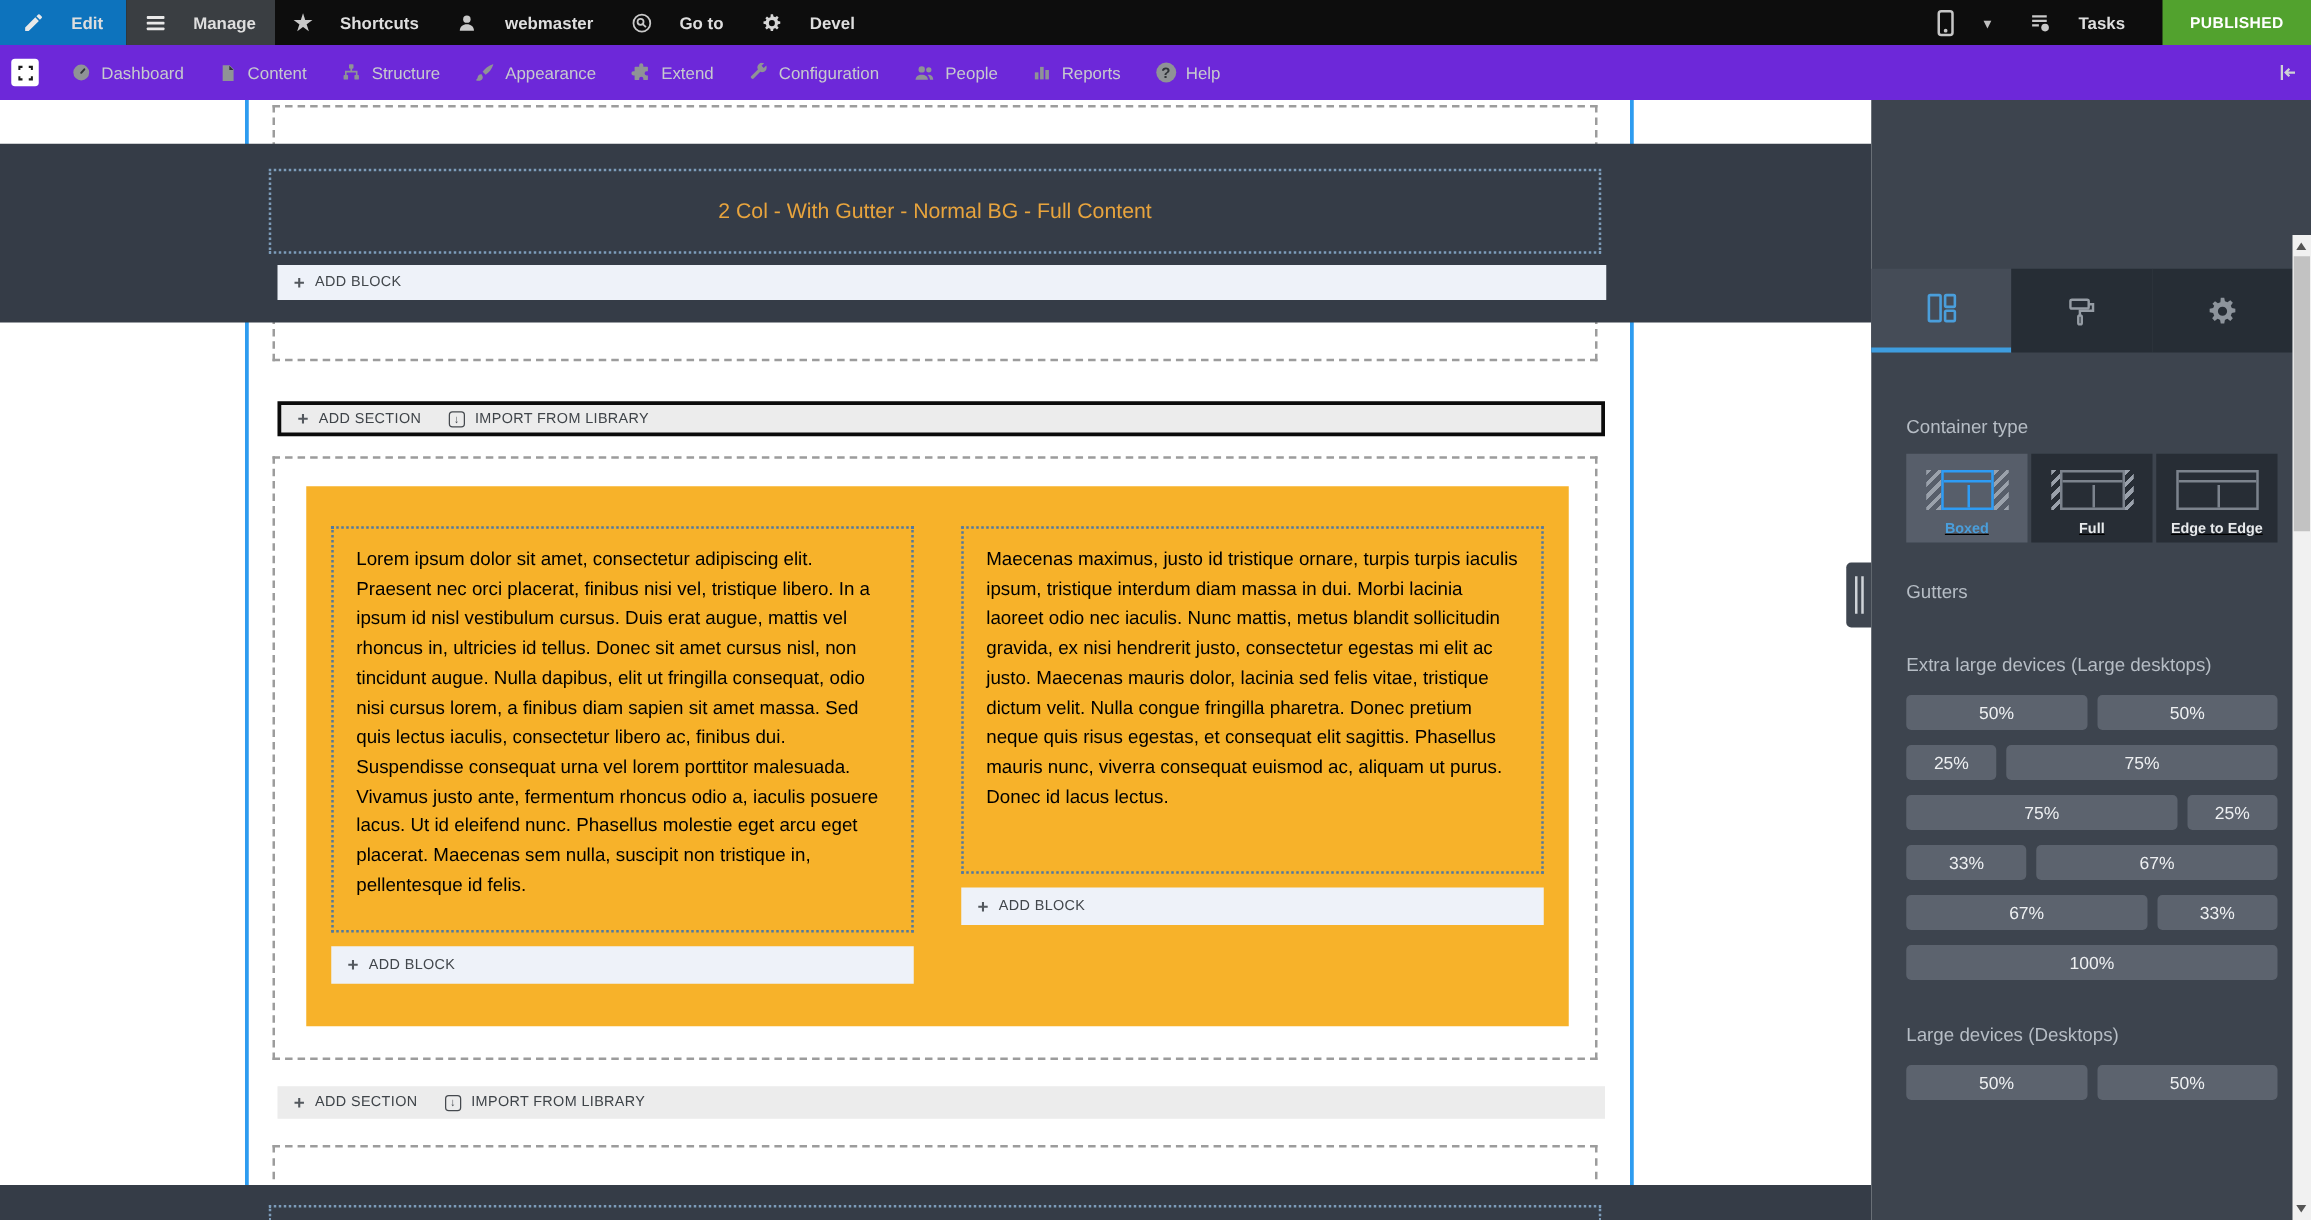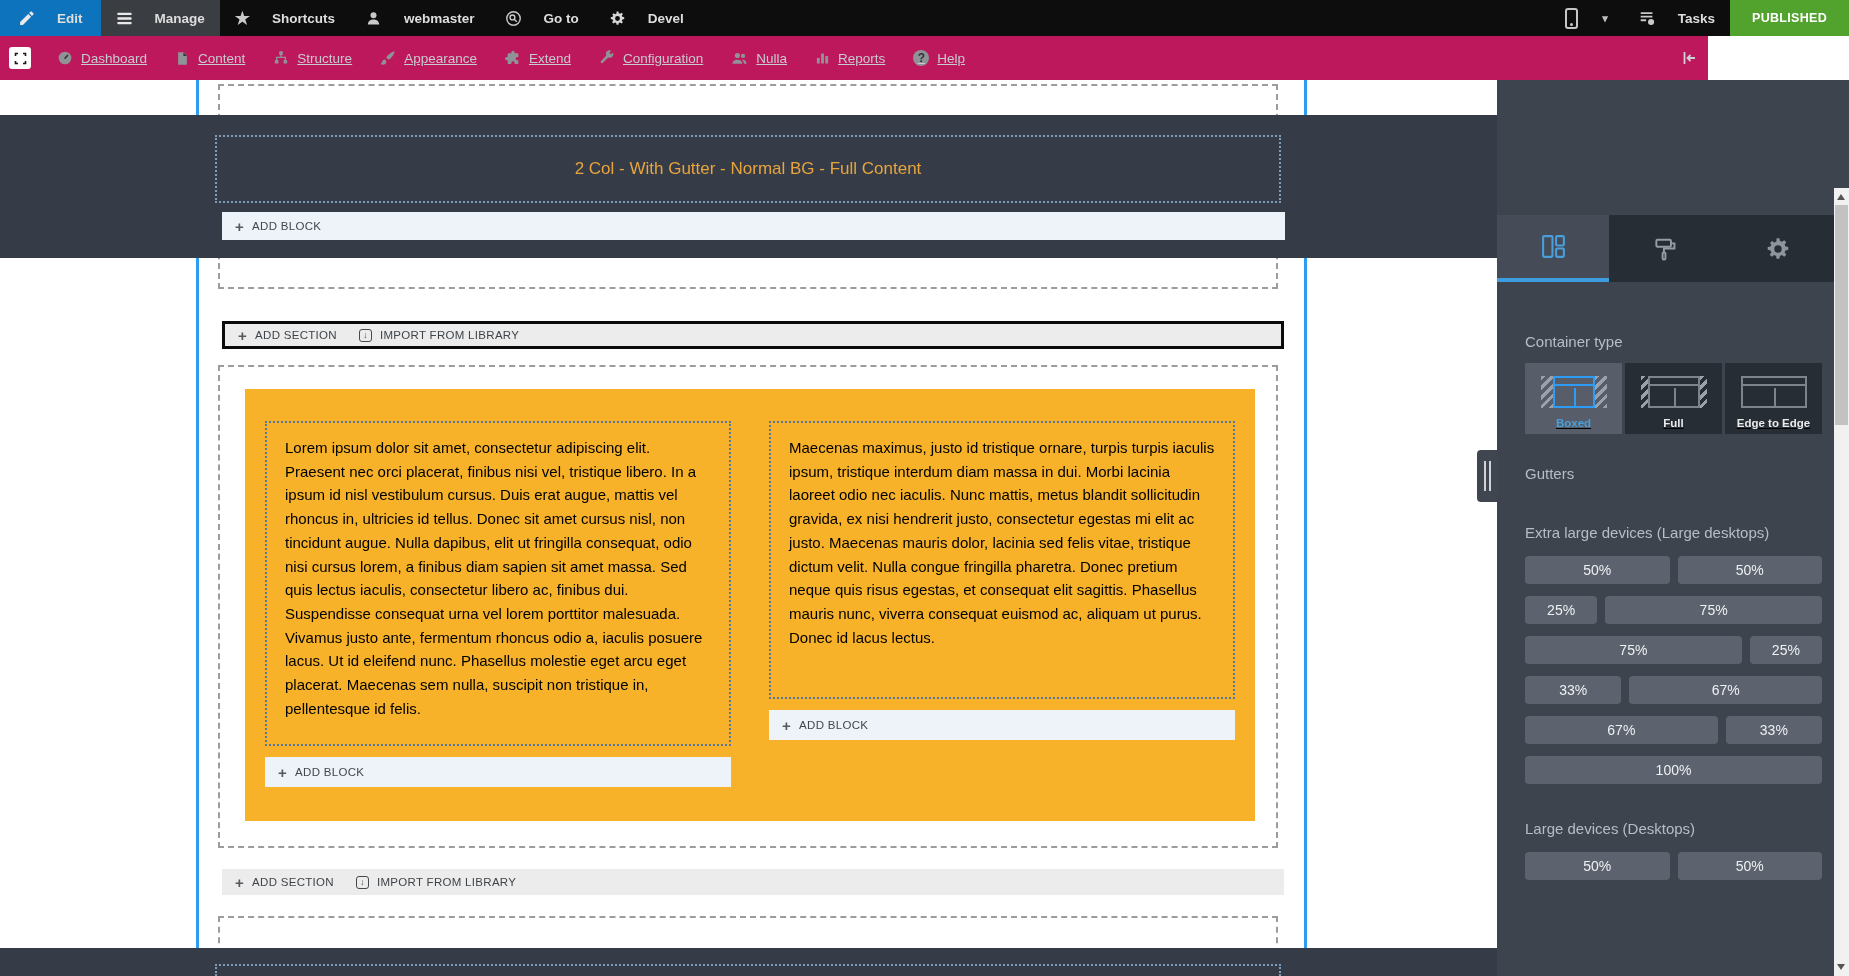--- a/index.html
+++ b/index.html
@@ -14,29 +14,29 @@
   .toolbar-top {
     position:absolute; left:0; top:0; width:1849px; height:36px;
     background:#0d0d0d; display:flex; align-items:stretch;
     color:#dedede; font-size:13.5px; font-weight:bold;
   }
   .tb-item { display:flex; align-items:center; gap:22px; padding:0 15px; cursor:pointer; white-space:nowrap; }
   .tb-edit { background:#0d73bd; padding:0 18px; }
   .tb-manage { background:#3a3e42; }
   .tb-spacer { flex:1; }
   .tb-caret { color:#bfbfbf; font-size:11px; margin-left:2px; }
-  .tb-published { background:#52a22e; padding:0 22px; font-size:12.5px; letter-spacing:.3px; color:#fff; }
+  .tb-published { background:#52a22e; padding:0 22px; font-size:12.5px; letter-spacing:.3px; color:#fff;margin-left:15px; }
   .dev-phone { width:13px; height:21px; border:2px solid #c6c6c6; border-radius:3px; position:relative; }
   .dev-phone::after { content:""; position:absolute; left:50%; bottom:1px; width:3px; height:3px; margin-left:-1.5px; background:#c6c6c6; border-radius:50%; }
 
   
   .toolbar-admin {
-    position:absolute; left:0; top:36px; width:1708px; height:44px;
-    background:#be185d; display:flex; align-items:center;
-    color:#c7cace; font-size:13.5px;text-decoration:underline;
+    position:absolute; left:0; top:36px; width:1849px; height:44px;
+    background:#6d28d9; display:flex; align-items:center;
+    color:#c7cace; font-size:13.5px;
   }
   .ta-item { display:flex; align-items:center; gap:8px; padding:0 14px; height:100%; cursor:pointer; white-space:nowrap; }
   .esc-btn { width:22px; height:22px; background:#fff; border-radius:3px; margin:0 12px 0 9px;
     display:flex; align-items:center; justify-content:center; cursor:pointer; }
   .help-circle { width:16px; height:16px; border-radius:50%; background:#8f9396; color:#2f3338;
     font-size:12px; font-weight:bold; display:flex; align-items:center; justify-content:center; }
   .ta-collapse { margin-right:10px; cursor:pointer; }
 
   
   .canvas { position:absolute; left:0; top:80px; width:1497px; height:896px; background:#fff; overflow:hidden; }
@@ -286,21 +286,21 @@
       <span>
         <svg width="17" height="17" viewBox="0 0 24 24">
             <g fill="#8f9396">
               <circle cx="9" cy="7.8" r="3.6"></circle>
               <path d="M2 19.5c0-3.6 3.1-5.7 7-5.7s7 2.1 7 5.7z"></path>
               <circle cx="17" cy="8.3" r="3"></circle>
               <path d="M17.5 13.7c2.7.4 4.5 2.2 4.5 5.8h-3.6c-.3-2.4-1.3-4.3-2.9-5.4.6-.3 1.3-.4 2-.4z"></path>
             </g>
           </svg>
       </span>
-      <span>Nulla</span>
+      <span>People</span>
     </div>
     <div class="ta-item">
       <span>
         <svg width="15" height="15" viewBox="0 0 24 24">
             <g fill="#8f9396">
               <rect x="3" y="11" width="4.6" height="9"></rect>
               <rect x="9.7" y="4" width="4.6" height="16"></rect>
               <rect x="16.4" y="8" width="4.6" height="12"></rect>
             </g>
           </svg>

